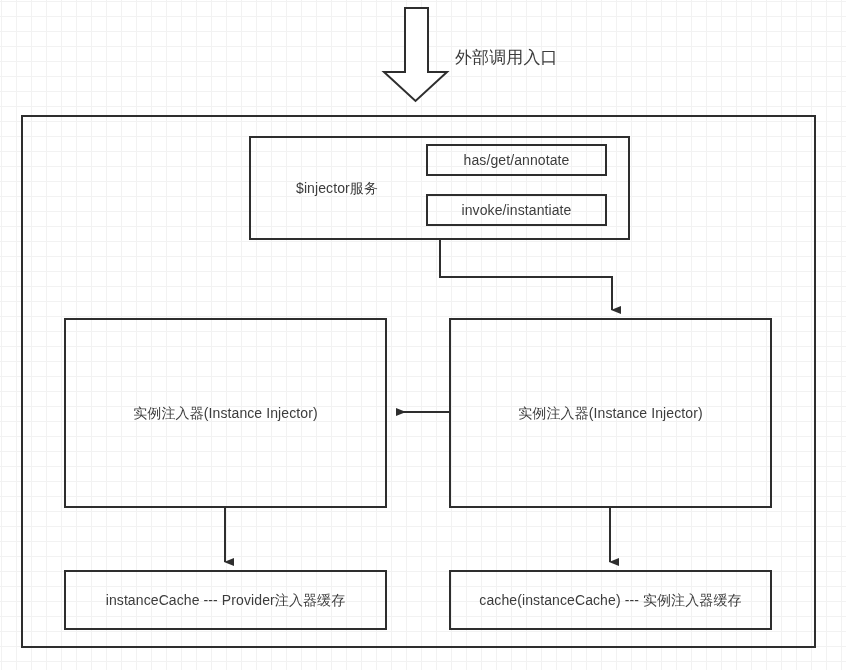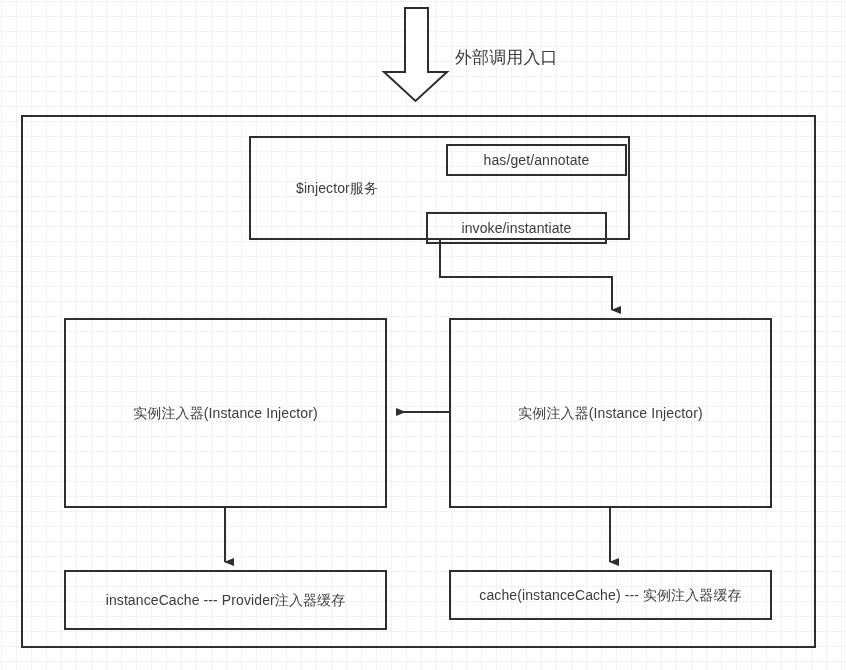--- a/index.html
+++ b/index.html
@@ -69,28 +69,26 @@
     position: absolute;
     left: 45px;
     top: 50%;
     transform: translateY(-50%);
   }
   #api-box-has-get-annotate {
     left: 426px;
     top: 144px;
     width: 181px;
     height: 32px;
-    margin-left: 20px;
   }
   #api-box-invoke-instantiate {
     left: 426px;
     top: 194px;
     width: 181px;
     height: 32px;
-    margin-top: 18px;
   }
   #provider-injector-box {
     left: 64px;
     top: 318px;
     width: 323px;
     height: 190px;
   }
   #instance-injector-box {
     left: 449px;
     top: 318px;
@@ -100,21 +98,21 @@
   #provider-cache-box {
     left: 64px;
     top: 570px;
     width: 323px;
     height: 60px;
   }
   #instance-cache-box {
     left: 449px;
     top: 570px;
     width: 323px;
-    height: 50px;
+    height: 60px;
   }
   #entry-arrow-label {
     position: absolute;
     left: 455px;
     top: 46px;
     color: #3c3c3c;
     font-size: 17px;
     white-space: nowrap;
     letter-spacing: 0.1px;
   }

